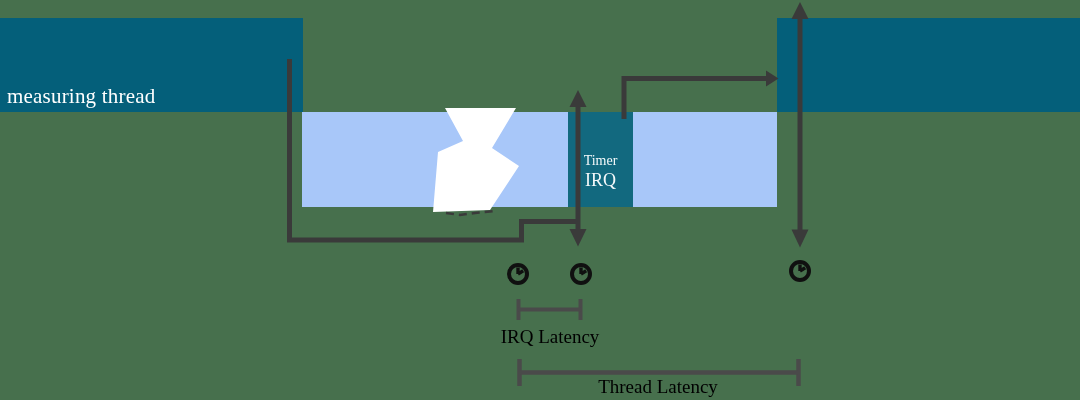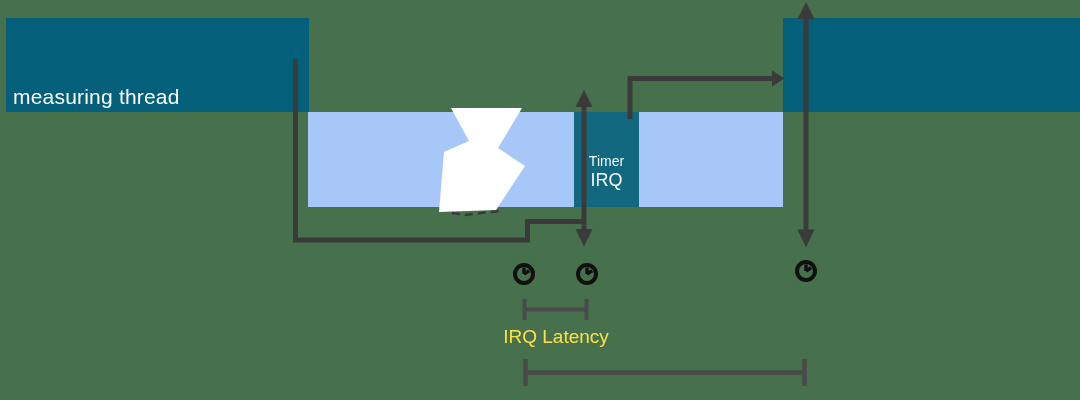--- a/index.html
+++ b/index.html
@@ -3,37 +3,37 @@
 <meta charset="utf-8">
 <style>
   html, body { margin: 0; padding: 0; }
   body {
     width: 1080px; height: 400px;
     background: #47704D;
     overflow: hidden;
     font-family: "Liberation Sans", sans-serif;
     position: relative;
   }
-  .canvas { position: absolute; left: 6px; top: 0; width: 1028px; height: 400px; }
+  .canvas { position: absolute; left: 0; top: 0; width: 1028px; height: 400px; font-family: Liberation Serif, serif; }
   svg.layer { position: absolute; left: 0; top: 0; }
   .label { position: absolute; line-height: 1; white-space: nowrap; }
   .measuring-thread {
     left: 7px; top: 86px;
     font-size: 21px; color: #FFFFFF; letter-spacing: 0.2px;
   }
   .timer-block-text {
     left: 568px; top: 112px; width: 65px; height: 95px;
     position: absolute; display: flex; flex-direction: column;
     align-items: center; justify-content: center; gap: 3px;
     color: #F4F9FA; text-align: center;
   }
   .timer-line1 { font-size: 14px; line-height: 1; margin-top: 24px; }
   .timer-line2 { font-size: 18px; line-height: 1; }
   .annotation {
-    color: #fde047; font-size: 19px; text-align: center; position: absolute;
+    color: #000000; font-size: 19px; text-align: center; position: absolute;
   }
   .irq-latency { left: 490px; top: 327px; width: 120px; }
   .thread-latency { left: 578px; top: 377px; width: 160px; }
 </style>
 </head>
 <body>
 
 <div class="canvas">
 
   <svg class="layer" width="1080" height="400" viewBox="0 0 1080 400">
@@ -96,14 +96,15 @@
 
   <div class="label measuring-thread">measuring thread</div>
 
   <div class="timer-block-text">
     <div class="timer-line1">Timer</div>
     <div class="timer-line2">IRQ</div>
   </div>
 
   <div class="label annotation irq-latency">IRQ Latency</div>
 
+  <div class="label annotation thread-latency">Thread Latency</div>
 
 </div>
 
 </body></html>

